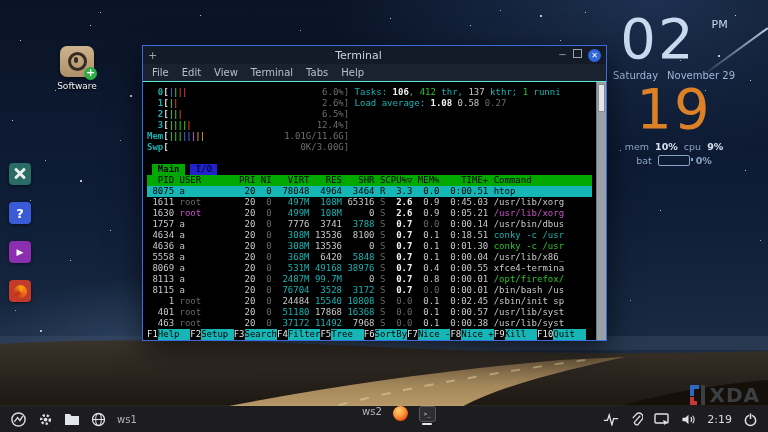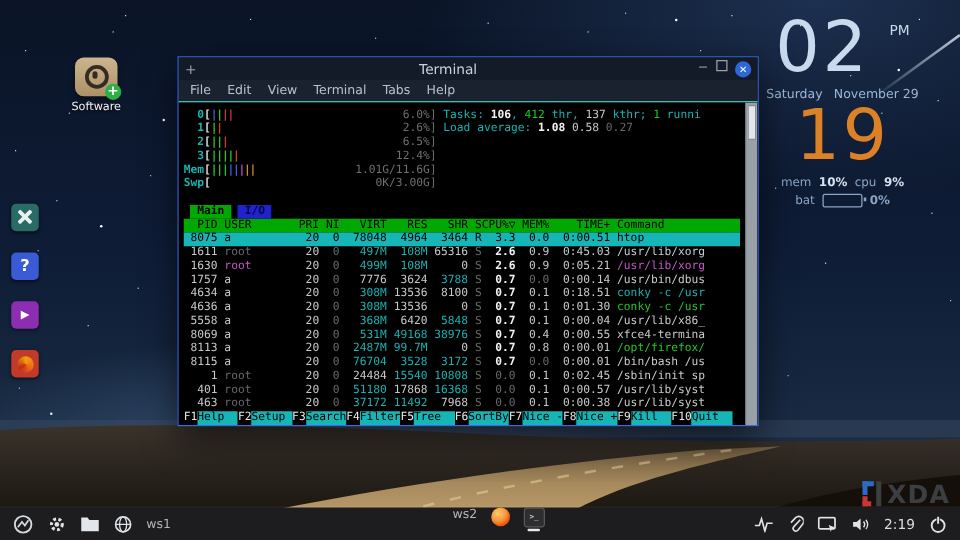--- a/index.html
+++ b/index.html
@@ -352,21 +352,21 @@
           <span class="col-mem c-w">0.9</span>
           <span class="col-time c-w">0:05.21</span>
           <span class="col-cmd c-mg">/usr/lib/xorg</span>
         </div>
         <div class="proc-row">
           <span class="col-pid c-w">1757</span>
           <span class="col-user c-w">a</span>
           <span class="col-pri c-w">20</span>
           <span class="col-ni c-gy">0</span>
           <span class="col-virt c-w">7776</span>
-          <span class="col-res c-w">3624</span>
+          <span class="col-res c-w">3741</span>
           <span class="col-shr c-cy">3788</span>
           <span class="col-s c-gy">S</span>
           <span class="col-cpu c-bw">0.7</span>
           <span class="col-mem c-gy">0.0</span>
           <span class="col-time c-w">0:00.14</span>
           <span class="col-cmd c-w">/usr/bin/dbus</span>
         </div>
         <div class="proc-row">
           <span class="col-pid c-w">4634</span>
           <span class="col-user c-w">a</span>

